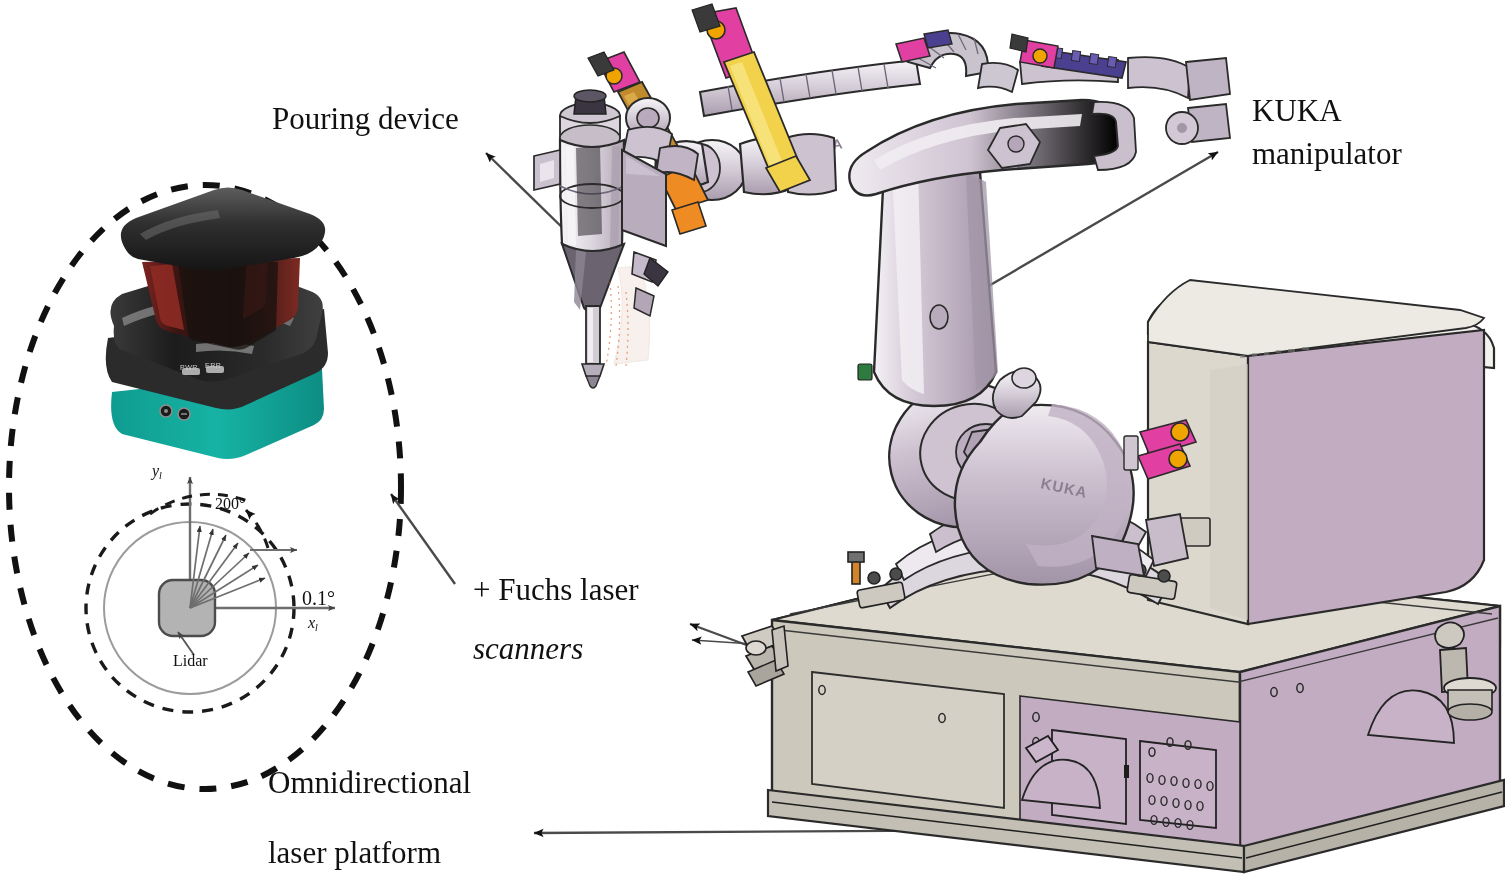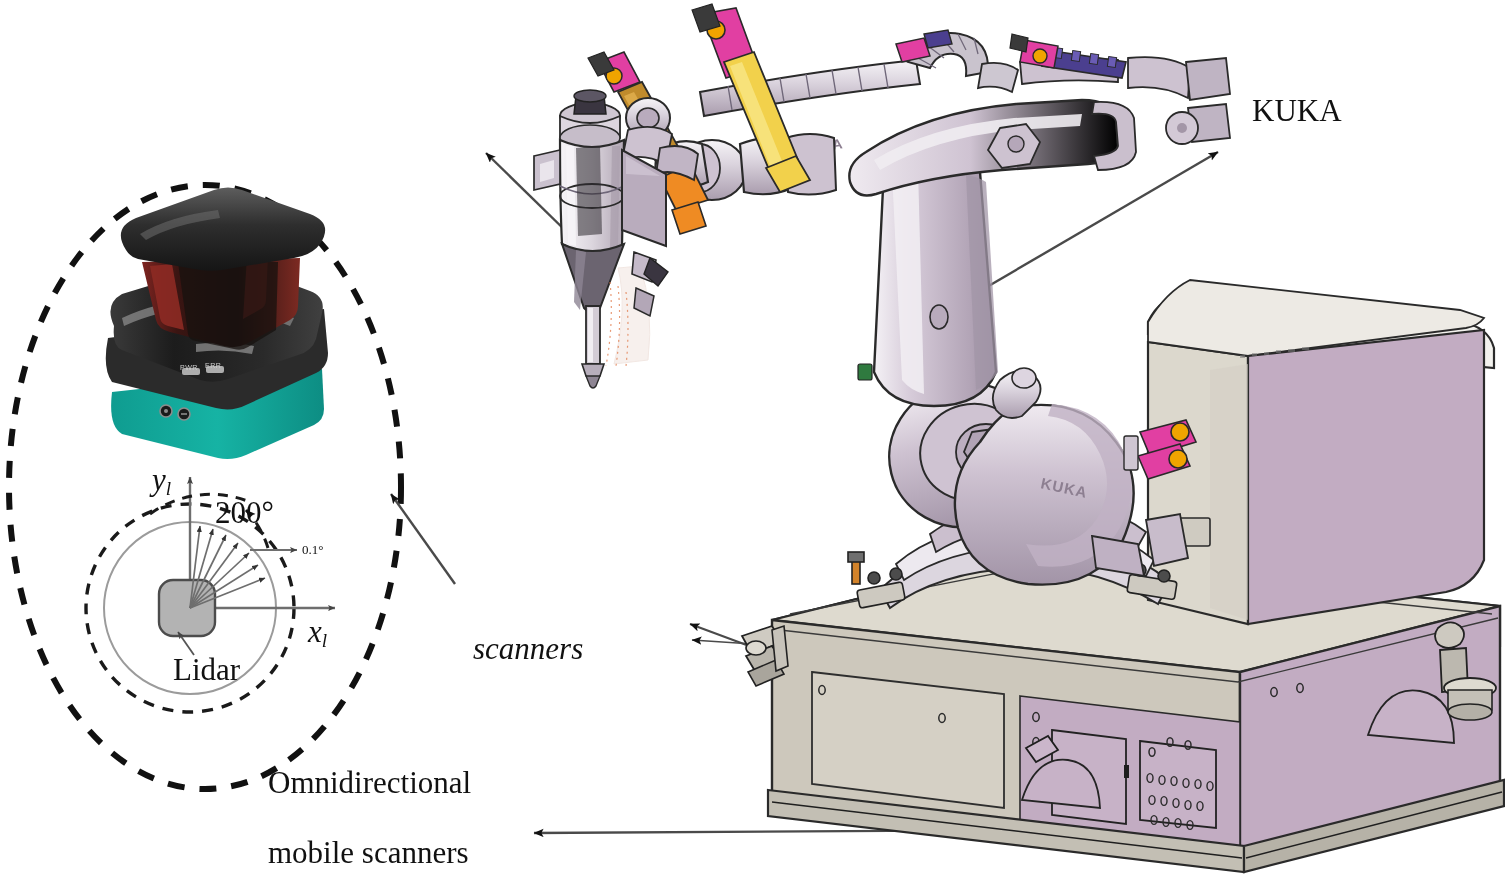--- a/index.html
+++ b/index.html
@@ -1,22 +1,22 @@
 <!DOCTYPE html>
 <html><head>
 <meta charset="utf-8">
 <style>
   html,body{margin:0;padding:0;background:#ffffff;}
   body{width:1505px;height:889px;overflow:hidden;font-family:"Liberation Serif",serif;}
   #stage{position:relative;width:1505px;height:889px;background:#fff;}
   svg.layer{position:absolute;left:0;top:0;width:1505px;height:889px;}
   .lbl{position:absolute;color:#111;font-family:"Liberation Serif",serif;white-space:pre;line-height:1.18;}
   .lbl.big{font-size:31px;}
-  .lbl.mid{font-size:31px;}
-  .lbl.sm{font-size:13px;}
+  .lbl.mid{font-size:16px;}
+  .lbl.sm{font-size:20px;margin-top:45px;}
   .lbl.xs{font-size:13px;}
   .ital{font-style:italic;}
   .sub{font-size:0.62em;vertical-align:-0.28em;font-style:italic;}
 </style>
 </head>
 <body>
 
 <div id="stage">
 
   <svg class="layer" viewBox="0 0 1505 889">
@@ -433,27 +433,30 @@
 
       <path d="M576,96 l28,0 2,18 -32,0 z" fill="#3a3540" stroke="#222" stroke-width="1.5"></path>
       <ellipse cx="590" cy="96" rx="16" ry="6" fill="#5c5664" stroke="#222" stroke-width="1.4"></ellipse>
 
       <path d="M534,156 l26,-6 0,34 -26,6 z" fill="#cac1ce" stroke="#2a2a2a" stroke-width="1.7"></path>
       <path d="M540,164 l14,-4 0,18 -14,4 z" fill="#eae5ec"></path>
     </g>
 
   </svg>
 
+  <div class="lbl big" style="left:272px; top:101px;">Pouring device</div>
 
   <div class="lbl big" style="left:1252px; top:93px;">KUKA</div>
-
+  <div class="lbl big" style="left:1252px; top:136px;">manipulator</div>
+
+  <div class="lbl big" style="left:473px; top:572px;">+ Fuchs laser</div>
   <div class="lbl big" style="left:473px; top:631px;font-style:italic;">scanners</div>
 
   <div class="lbl big" style="left:268px; top:765px;">Omnidirectional</div>
-  <div class="lbl big" style="left:268px; top:835px;">mobile scanners</div>
+  <div class="lbl big" style="left:268px; top:835px;">laser platform</div>
 
   <div class="lbl mid ital" style="left:152px; top:462px;"><span>y</span><span class="sub">l</span></div>
 
   <div class="lbl mid ital" style="left:308px; top:614px;"><span>x</span><span class="sub">l</span></div>
 
   <div class="lbl mid" style="left:215px; top:495px;">200°</div>
 
   <div class="lbl sm" style="left:302px; top:542px;">0.1°</div>
 
   <div class="lbl mid" style="left:173px; top:652px;">Lidar</div>

